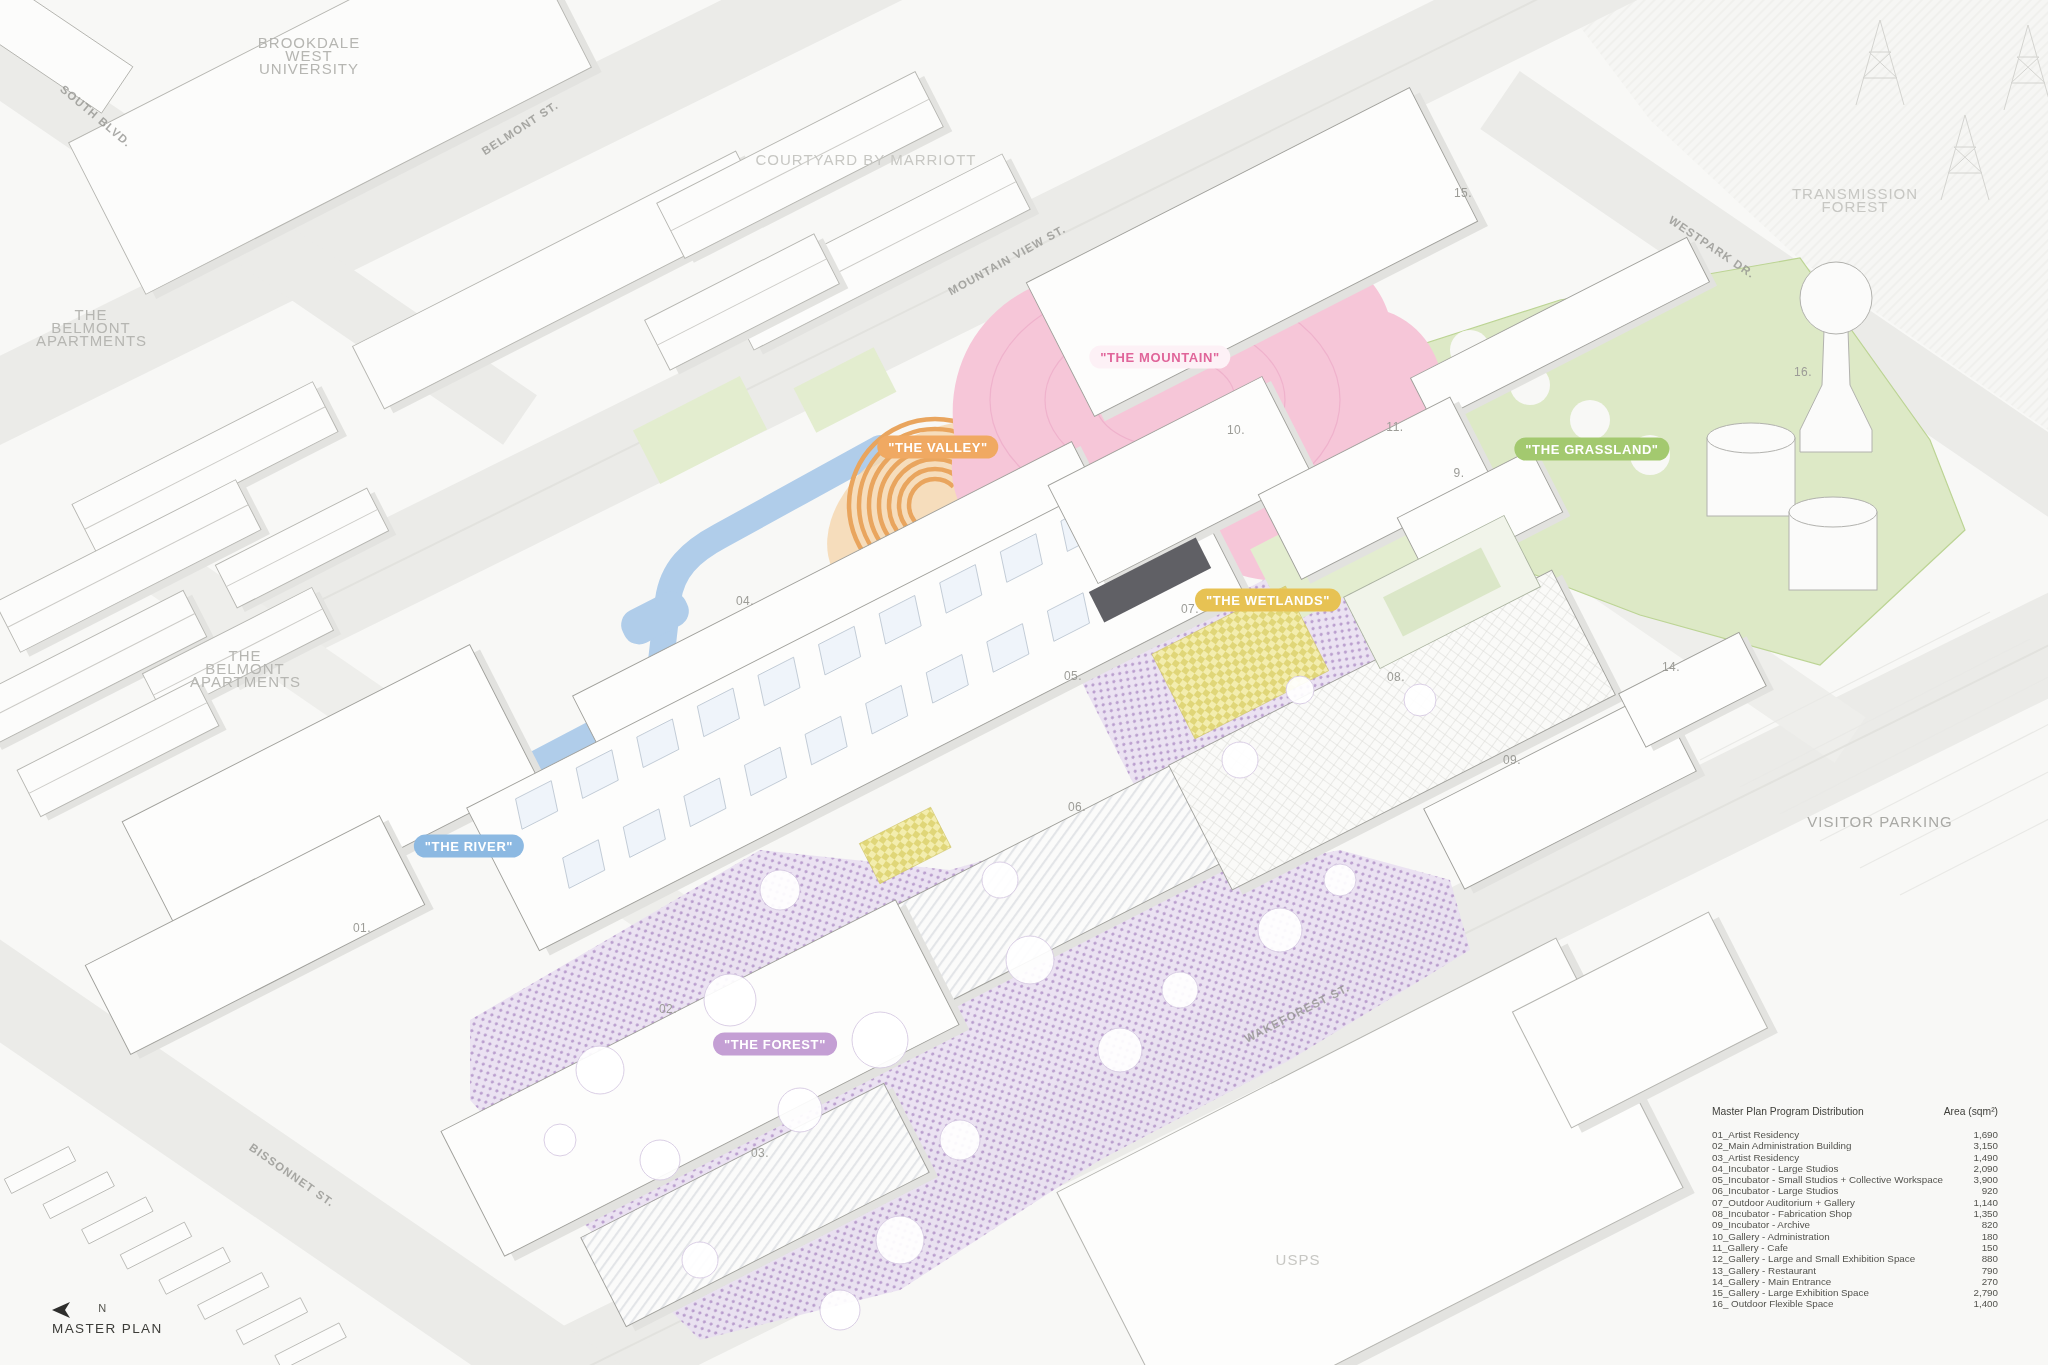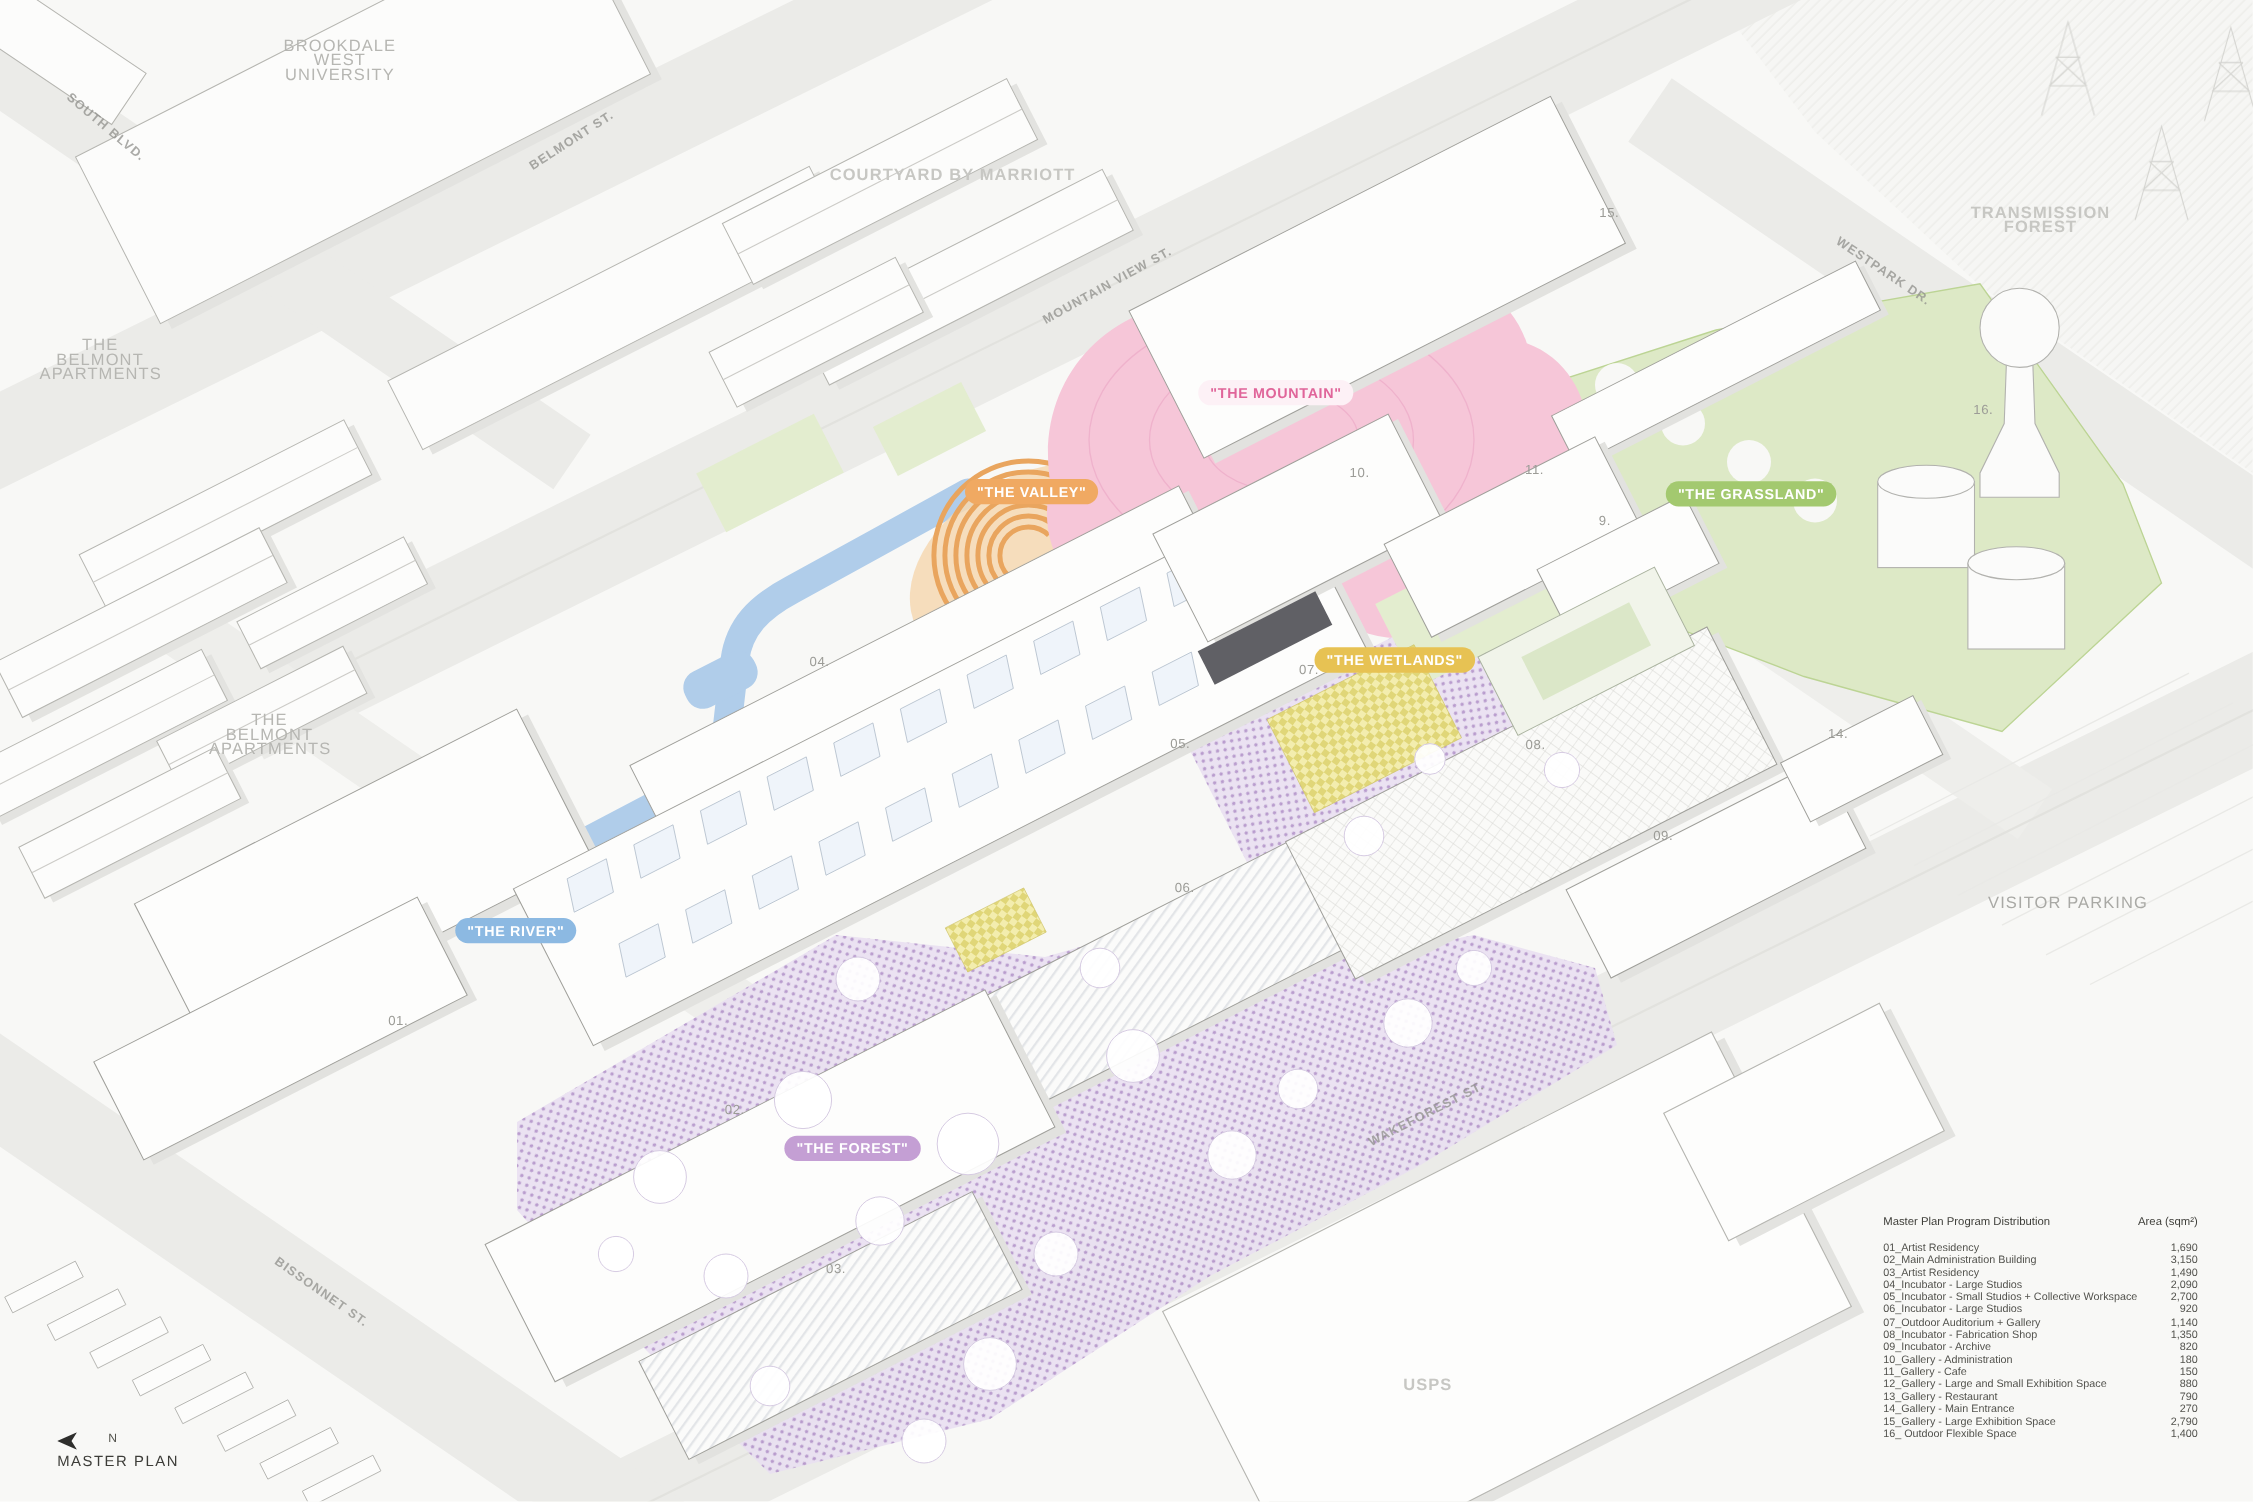--- a/index.html
+++ b/index.html
@@ -5,21 +5,21 @@
   html,body{margin:0;padding:0;background:#ffffff;}
   .stage{
     position:relative;width:2048px;height:1365px;overflow:hidden;
     background:#f8f8f6;font-family:"Liberation Sans",sans-serif;
   }
   .stage svg{position:absolute;left:0;top:0;}
   .overlay{position:absolute;left:0;top:0;width:2048px;height:1365px;pointer-events:none;}
   .abs{position:absolute;transform:translate(-50%,-50%) rotate(var(--r,0deg));white-space:nowrap;}
   .street-label{color:#8f8f8b;font-size:11.5px;letter-spacing:1.1px;font-weight:bold;opacity:.75;}
   .ctx-label{color:#b6b6b2;font-size:15px;letter-spacing:1px;text-align:center;white-space:normal;line-height:13px;}
-  .ctx-faint{color:#c7c7c3;font-weight:bold;}
+  .ctx-faint{color:#c7c7c3;}
   .num-label{color:#9c9c97;font-size:12px;letter-spacing:.5px;}
   .pill{font-weight:bold;font-size:13px;letter-spacing:.6px;padding:4px 11px;border-radius:12px;color:#fff;}
   .pill-mountain{background:#fdf1f6;color:#e0659a;}
   .pill-valley{background:#f0a962;}
   .pill-grassland{background:#a3c96f;}
   .pill-wetlands{background:#e7c253;}
   .pill-river{background:#8cb9e2;}
   .pill-forest{background:#c49fd4;}
   .legend{
     position:absolute;left:1712px;top:1106px;width:286px;color:#4a4a45;
@@ -443,21 +443,21 @@
   <div class="lrow">
         <span>03_Artist Residency</span>
         <span class="lval">1,490</span>
       </div>
   <div class="lrow">
         <span>04_Incubator - Large Studios</span>
         <span class="lval">2,090</span>
       </div>
   <div class="lrow">
         <span>05_Incubator - Small Studios + Collective Workspace</span>
-        <span class="lval">2,700</span>
+        <span class="lval">3,900</span>
       </div>
   <div class="lrow">
         <span>06_Incubator - Large Studios</span>
         <span class="lval">920</span>
       </div>
   <div class="lrow">
         <span>07_Outdoor Auditorium + Gallery</span>
         <span class="lval">1,140</span>
       </div>
   <div class="lrow">

